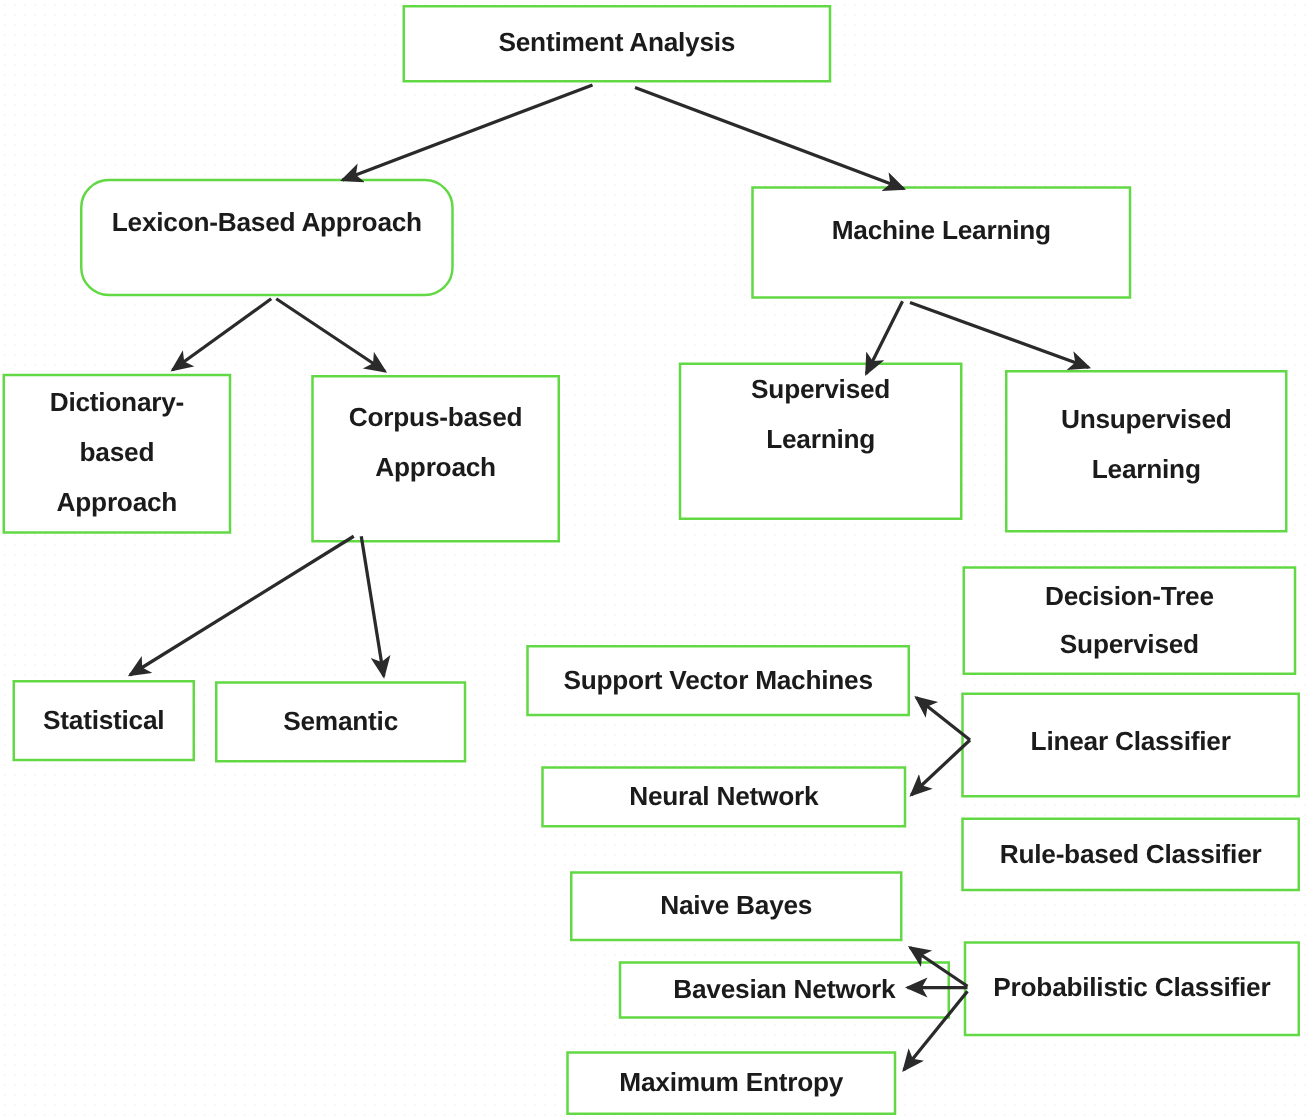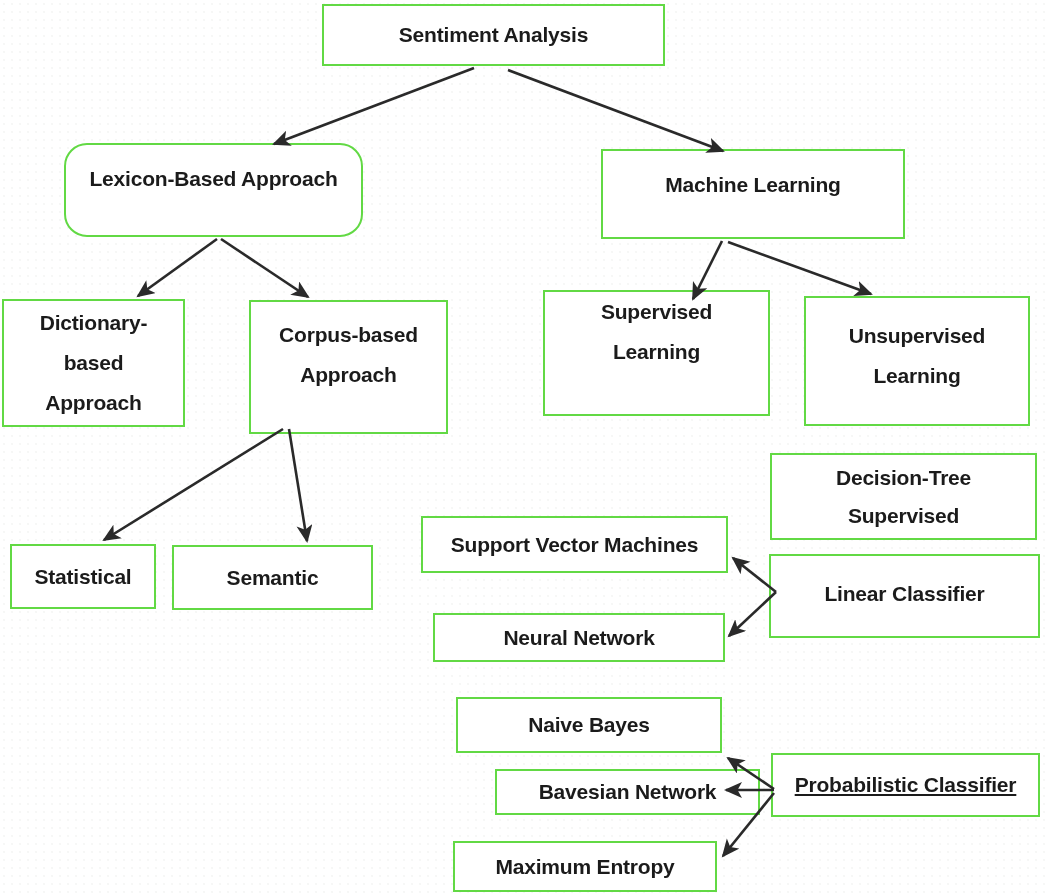--- a/index.html
+++ b/index.html
@@ -108,30 +108,33 @@
   </div>
 
   <div class="node" style="left:769px;top:554px;width:271px;height:84px;justify-content:flex-start;padding-top:18px;">
     <span class="line">Linear Classifier</span>
   </div>
 
   <div class="node" style="left:433px;top:613px;width:292px;height:49px;">
     <span class="line">Neural Network</span>
   </div>
 
+  <div class="node" style="left:769px;top:654px;width:271px;height:59px;">
+    <span class="line">Rule-based Classifier</span>
+  </div>
 
   <div class="node" style="left:456px;top:697px;width:266px;height:56px;">
     <span class="line">Naive Bayes</span>
   </div>
 
   <div class="node" style="left:455px;top:769px;width:265px;height:46px;margin-left:40px;">
     <span class="line">Bavesian Network</span>
   </div>
 
-  <div class="node" style="left:771px;top:753px;width:269px;height:64px;text-decoration:underline;">
+  <div class="node" style="left:771px;top:753px;width:269px;height:76px;">
     <span class="line">Probabilistic Classifier</span>
   </div>
 
   <div class="node" style="left:453px;top:841px;width:264px;height:51px;">
     <span class="line">Maximum Entropy</span>
   </div>
 
   <svg id="edges" viewBox="0 0 1045 896">
     <defs>
       <marker id="ah" markerUnits="userSpaceOnUse" markerWidth="22" markerHeight="18" refX="16" refY="8" orient="auto">

